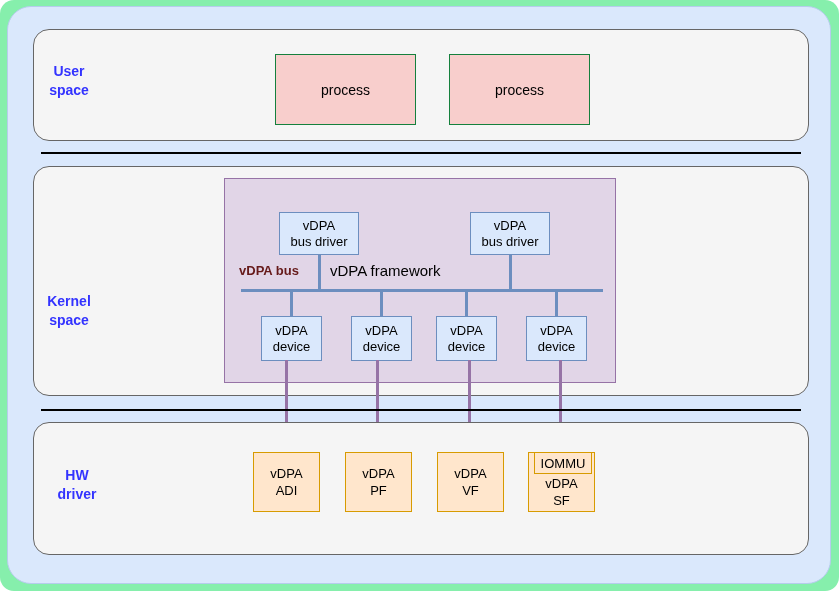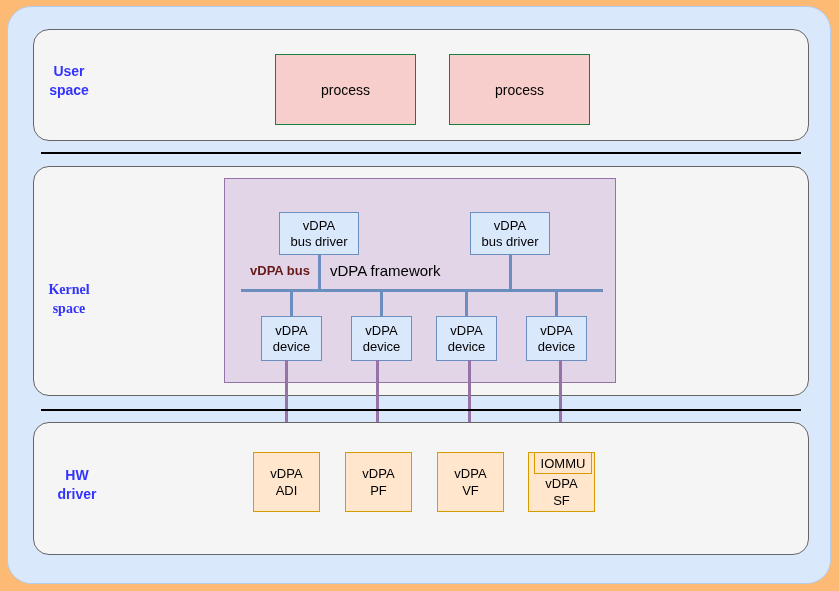--- a/index.html
+++ b/index.html
@@ -8,21 +8,22 @@
     background: #ffffff;
   }
   body {
     font-family: "Liberation Sans", sans-serif;
   }
   #canvas {
     position: relative;
     width: 839px;
     height: 591px;
     overflow: hidden;
-    background: #fdba74;
+    background: #86efac;
+    border-radius: 14px;
   }
   
   .outer-container {
     position: absolute;
     left: 7px;
     top: 6px;
     width: 824px;
     height: 578px;
     background: #dae8fc;
     border: 1px solid #b6ccec;
@@ -56,21 +57,21 @@
   .layer-title {
     position: absolute;
     color: #3333ff;
     font-weight: bold;
     font-size: 14px;
     line-height: 19px;
     text-align: center;
     width: 90px;
   }
   #title-user   { left: 24px; top: 62px; }
-  #title-kernel { left: 24px; top: 280px; font-family: Liberation Serif, serif; }
+  #title-kernel { left: 24px; top: 292px; }
   #title-hw     { left: 32px; top: 466px; }
 
   
   .process-box {
     position: absolute;
     background: #f8cecc;
     border: 1px solid #15803d;
     box-sizing: border-box;
     display: flex;
     align-items: center;
@@ -96,21 +97,21 @@
     position: absolute;
     left: 330px;
     top: 262px;
     width: 206px;
     text-align: left;
     font-size: 15px;
     color: #000000;
   }
   #bus-label {
     position: absolute;
-    left: 236px;
+    left: 225px;
     top: 263px;
     width: 88px;
     text-align: center;
     font-size: 13px;
     font-weight: bold;
     color: #661a1a;
   }
 
   
   #bus-line {

